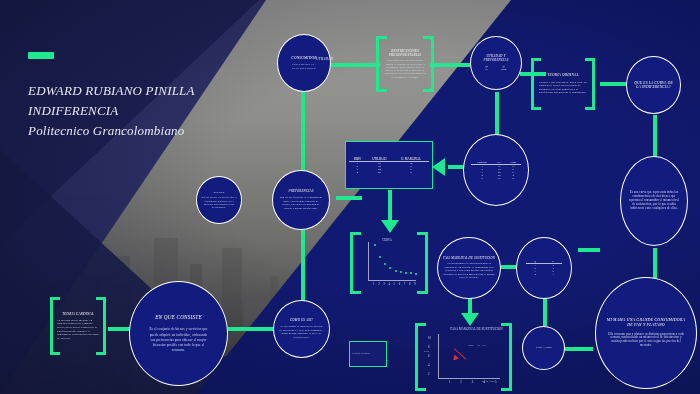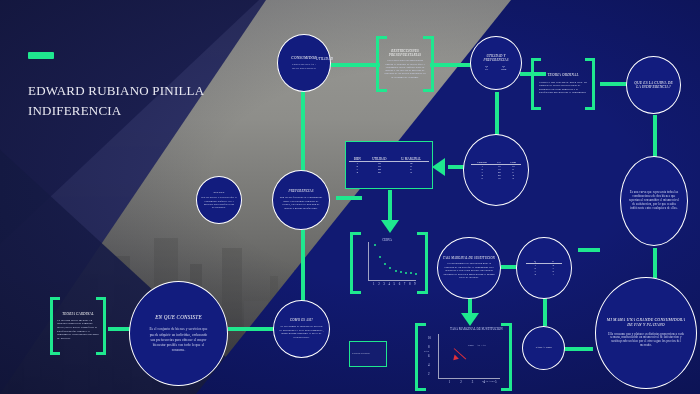--- a/index.html
+++ b/index.html
@@ -49,21 +49,21 @@
 
   
   .title-block { position:absolute; left:28px; top:52px; width:250px; z-index:40; }
   .green-dash { width:26px; height:7px; background:#1fe88f; margin-bottom:20px; border-radius:1px; }
   .ttl {
     color:#fff; font-family:"Liberation Sans", sans-serif;
     font-weight:700; font-size:19.5px; line-height:1.28; letter-spacing:.2px;
   }
   .sub {
     margin-top:22px; color:#e9e9f2;
-    font-family:"Liberation Serif", serif; 
+    font-family:"Liberation Serif", serif; font-style:italic;
     font-size:13px; line-height:1.55; letter-spacing:.2px;
   }
 
   
   .node { position:absolute; z-index:30; }
   .circle {
     border-radius:50%;
     background:#121c7e;
     border:1.6px solid #ffffff;
     display:flex; flex-direction:column; align-items:center; justify-content:center;
@@ -175,20 +175,21 @@
   <div class="ov-left2"></div>
   <div class="ov-bottomleft"></div>
   <div class="ov-right"></div>
   <div class="vignette"></div>
 
   <div class="title-block">
     <div class="green-dash"></div>
     <div class="sub">
       <div>EDWARD RUBIANO PINILLA</div>
       <div>INDIFERENCIA</div>
+      <div>Politecnico Grancolombiano</div>
     </div>
   </div>
 
   <div class="conn" style="left:310px;top:63px;width:70px;height:4px;"></div>
 
   <div class="conn" style="left:430px;top:63px;width:48px;height:4px;"></div>
 
   <div class="conn" style="left:301px;top:90px;width:4px;height:85px;"></div>
 
   <div class="conn" style="left:495px;top:92px;width:4px;height:50px;"></div>

